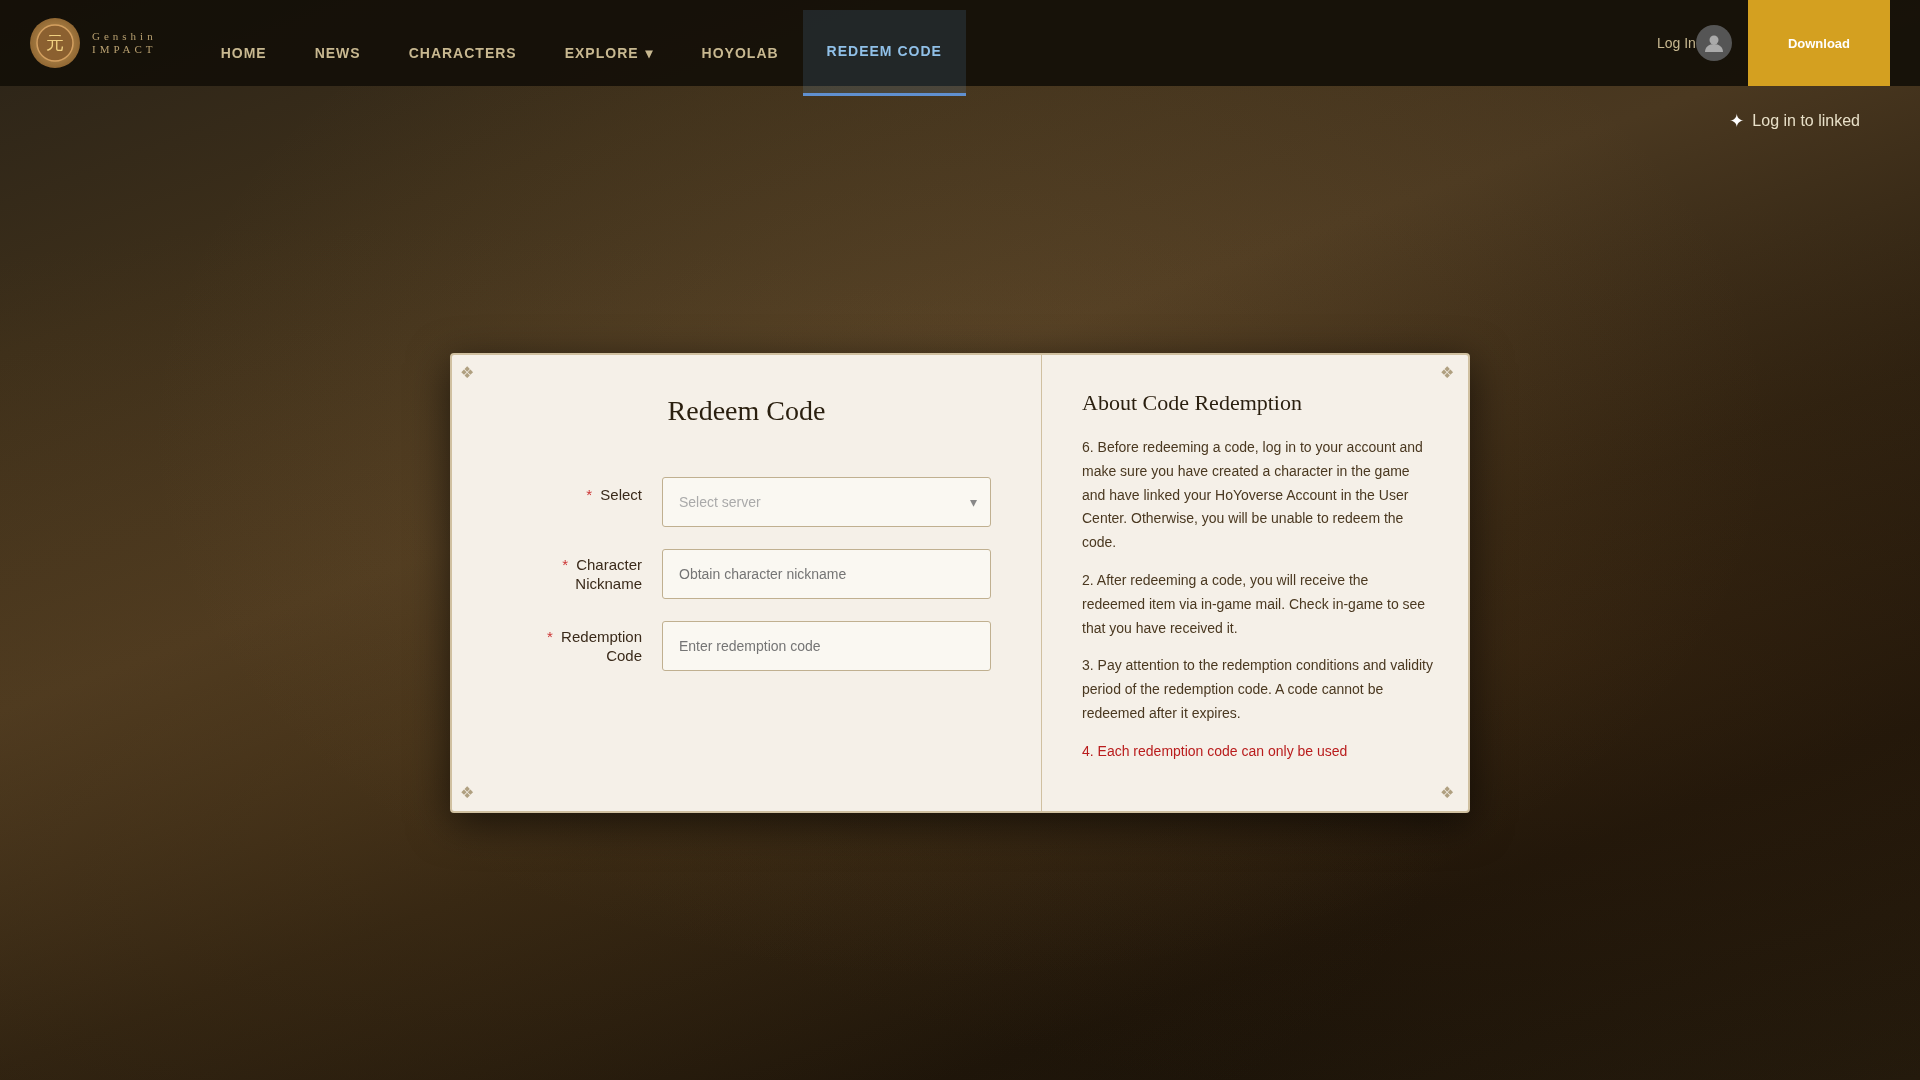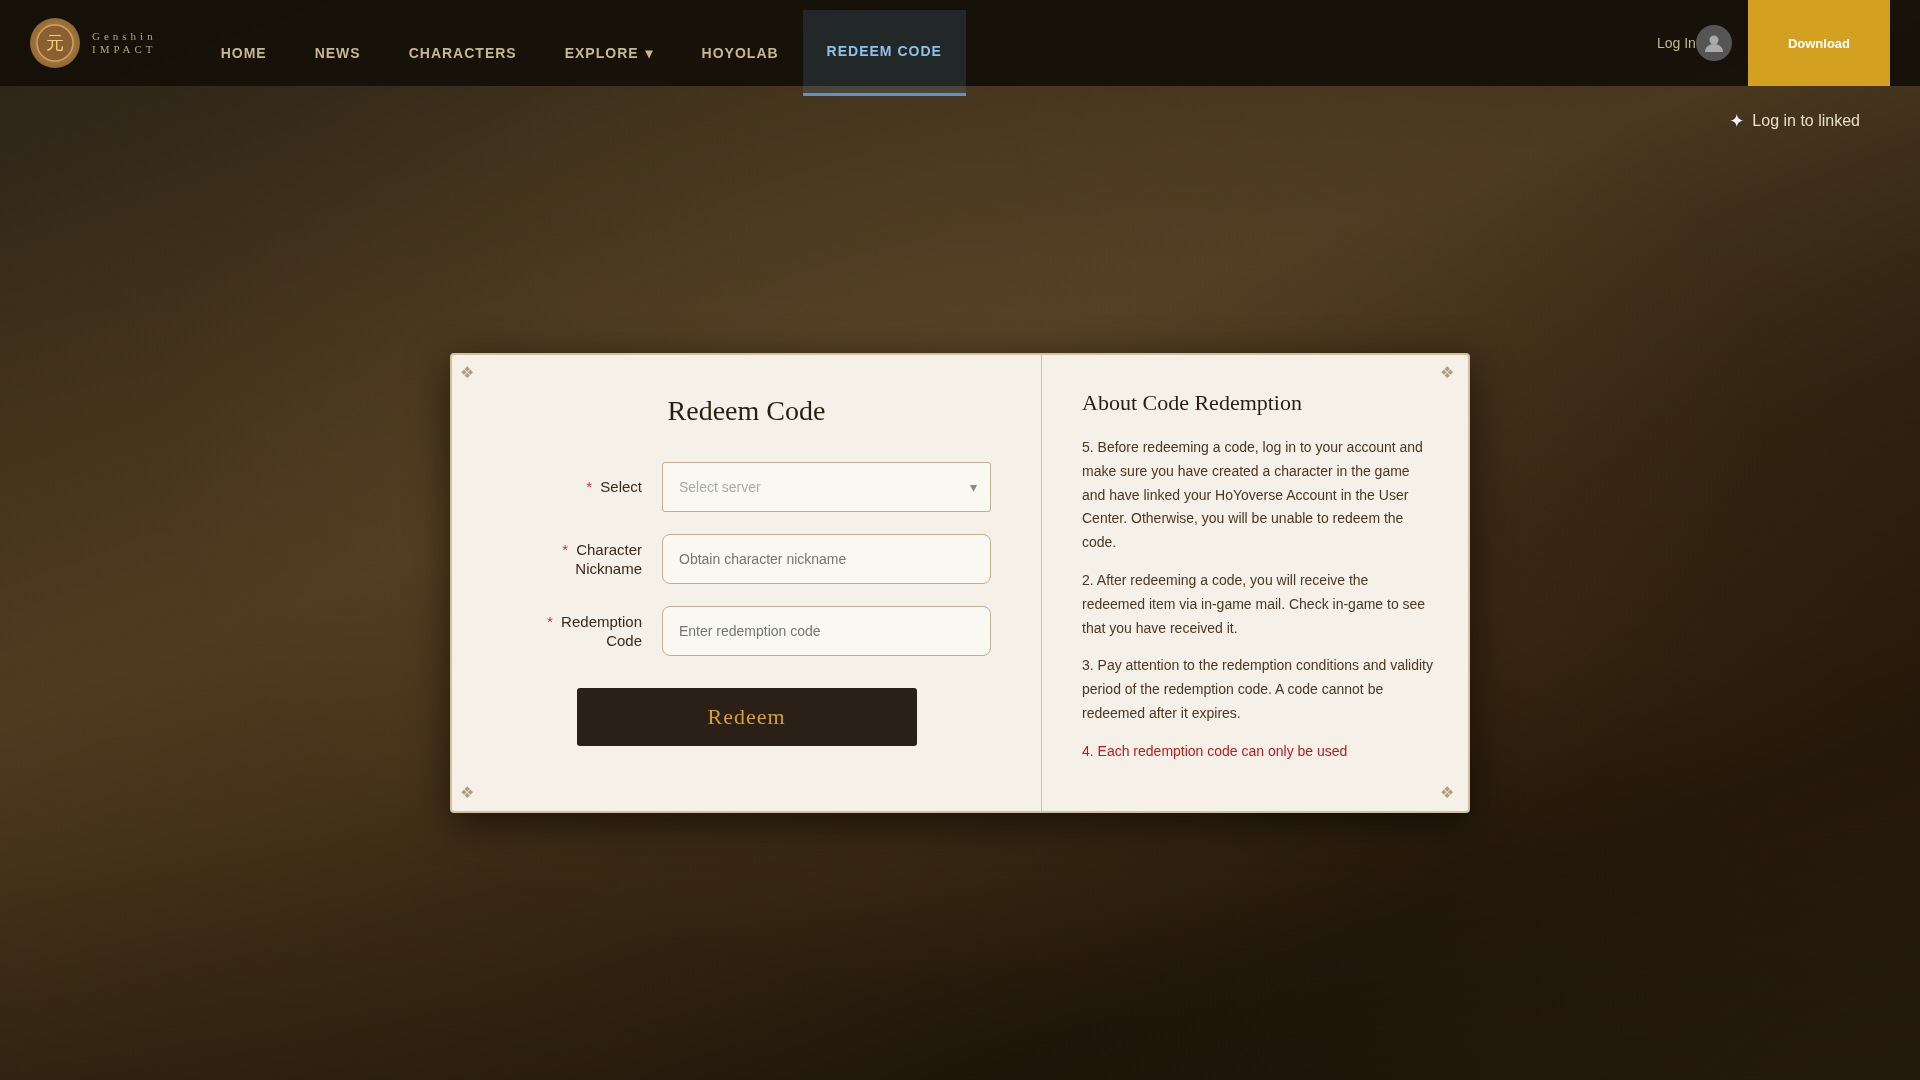--- a/index.html
+++ b/index.html
@@ -252,31 +252,32 @@
     .required-star {
       color: #cc3333;
       margin-right: 4px;
     }
 
     .form-input {
       flex: 1;
       height: 50px;
       border: 1.5px solid #c0b090;
       background: #faf8f2;
-      border-radius: 8px;
+      border-radius: 3px;
       padding: 0 16px;
       font-size: 14px;
       color: #aaa;
       font-family: 'Arial', sans-serif;
       outline: none;
     }
 
     .select-wrapper {
       flex: 1;
       position: relative;
+      margin-top: 15px;
     }
 
     .form-select {
       width: 100%;
       height: 50px;
       border: 1.5px solid #c0b090;
       background: #faf8f2;
       border-radius: 3px;
       padding: 0 16px;
       font-size: 14px;
@@ -452,26 +453,25 @@
       </div>
 
       <div class="form-row">
         <label class="form-label">
           <span class="required-star">*</span>
           <span>Redemption<br>Code</span>
         </label>
         <input class="form-input" type="text" placeholder="Enter redemption code" style="">
       </div>
 
-      <button class="redeem-btn">Redeem</button>
     </div>
 
     <div class="modal-right">
       <h3 class="info-title">About Code Redemption</h3>
       <div class="info-text">
-        <p>5. Before redeeming a code, log in to your account and make sure you have created a character in the game and have linked your HoYoverse Account in the User Center. Otherwise, you will be unable to redeem the code.</p>
+        <p>6. Before redeeming a code, log in to your account and make sure you have created a character in the game and have linked your HoYoverse Account in the User Center. Otherwise, you will be unable to redeem the code.</p>
         <p>2. After redeeming a code, you will receive the redeemed item via in-game mail. Check in-game to see that you have received it.</p>
         <p>3. Pay attention to the redemption conditions and validity period of the redemption code. A code cannot be redeemed after it expires.</p>
         <p class="faded">4. Each redemption code can only be used</p>
       </div>
     </div>
   </div>
 </div>
 
 </body></html>

